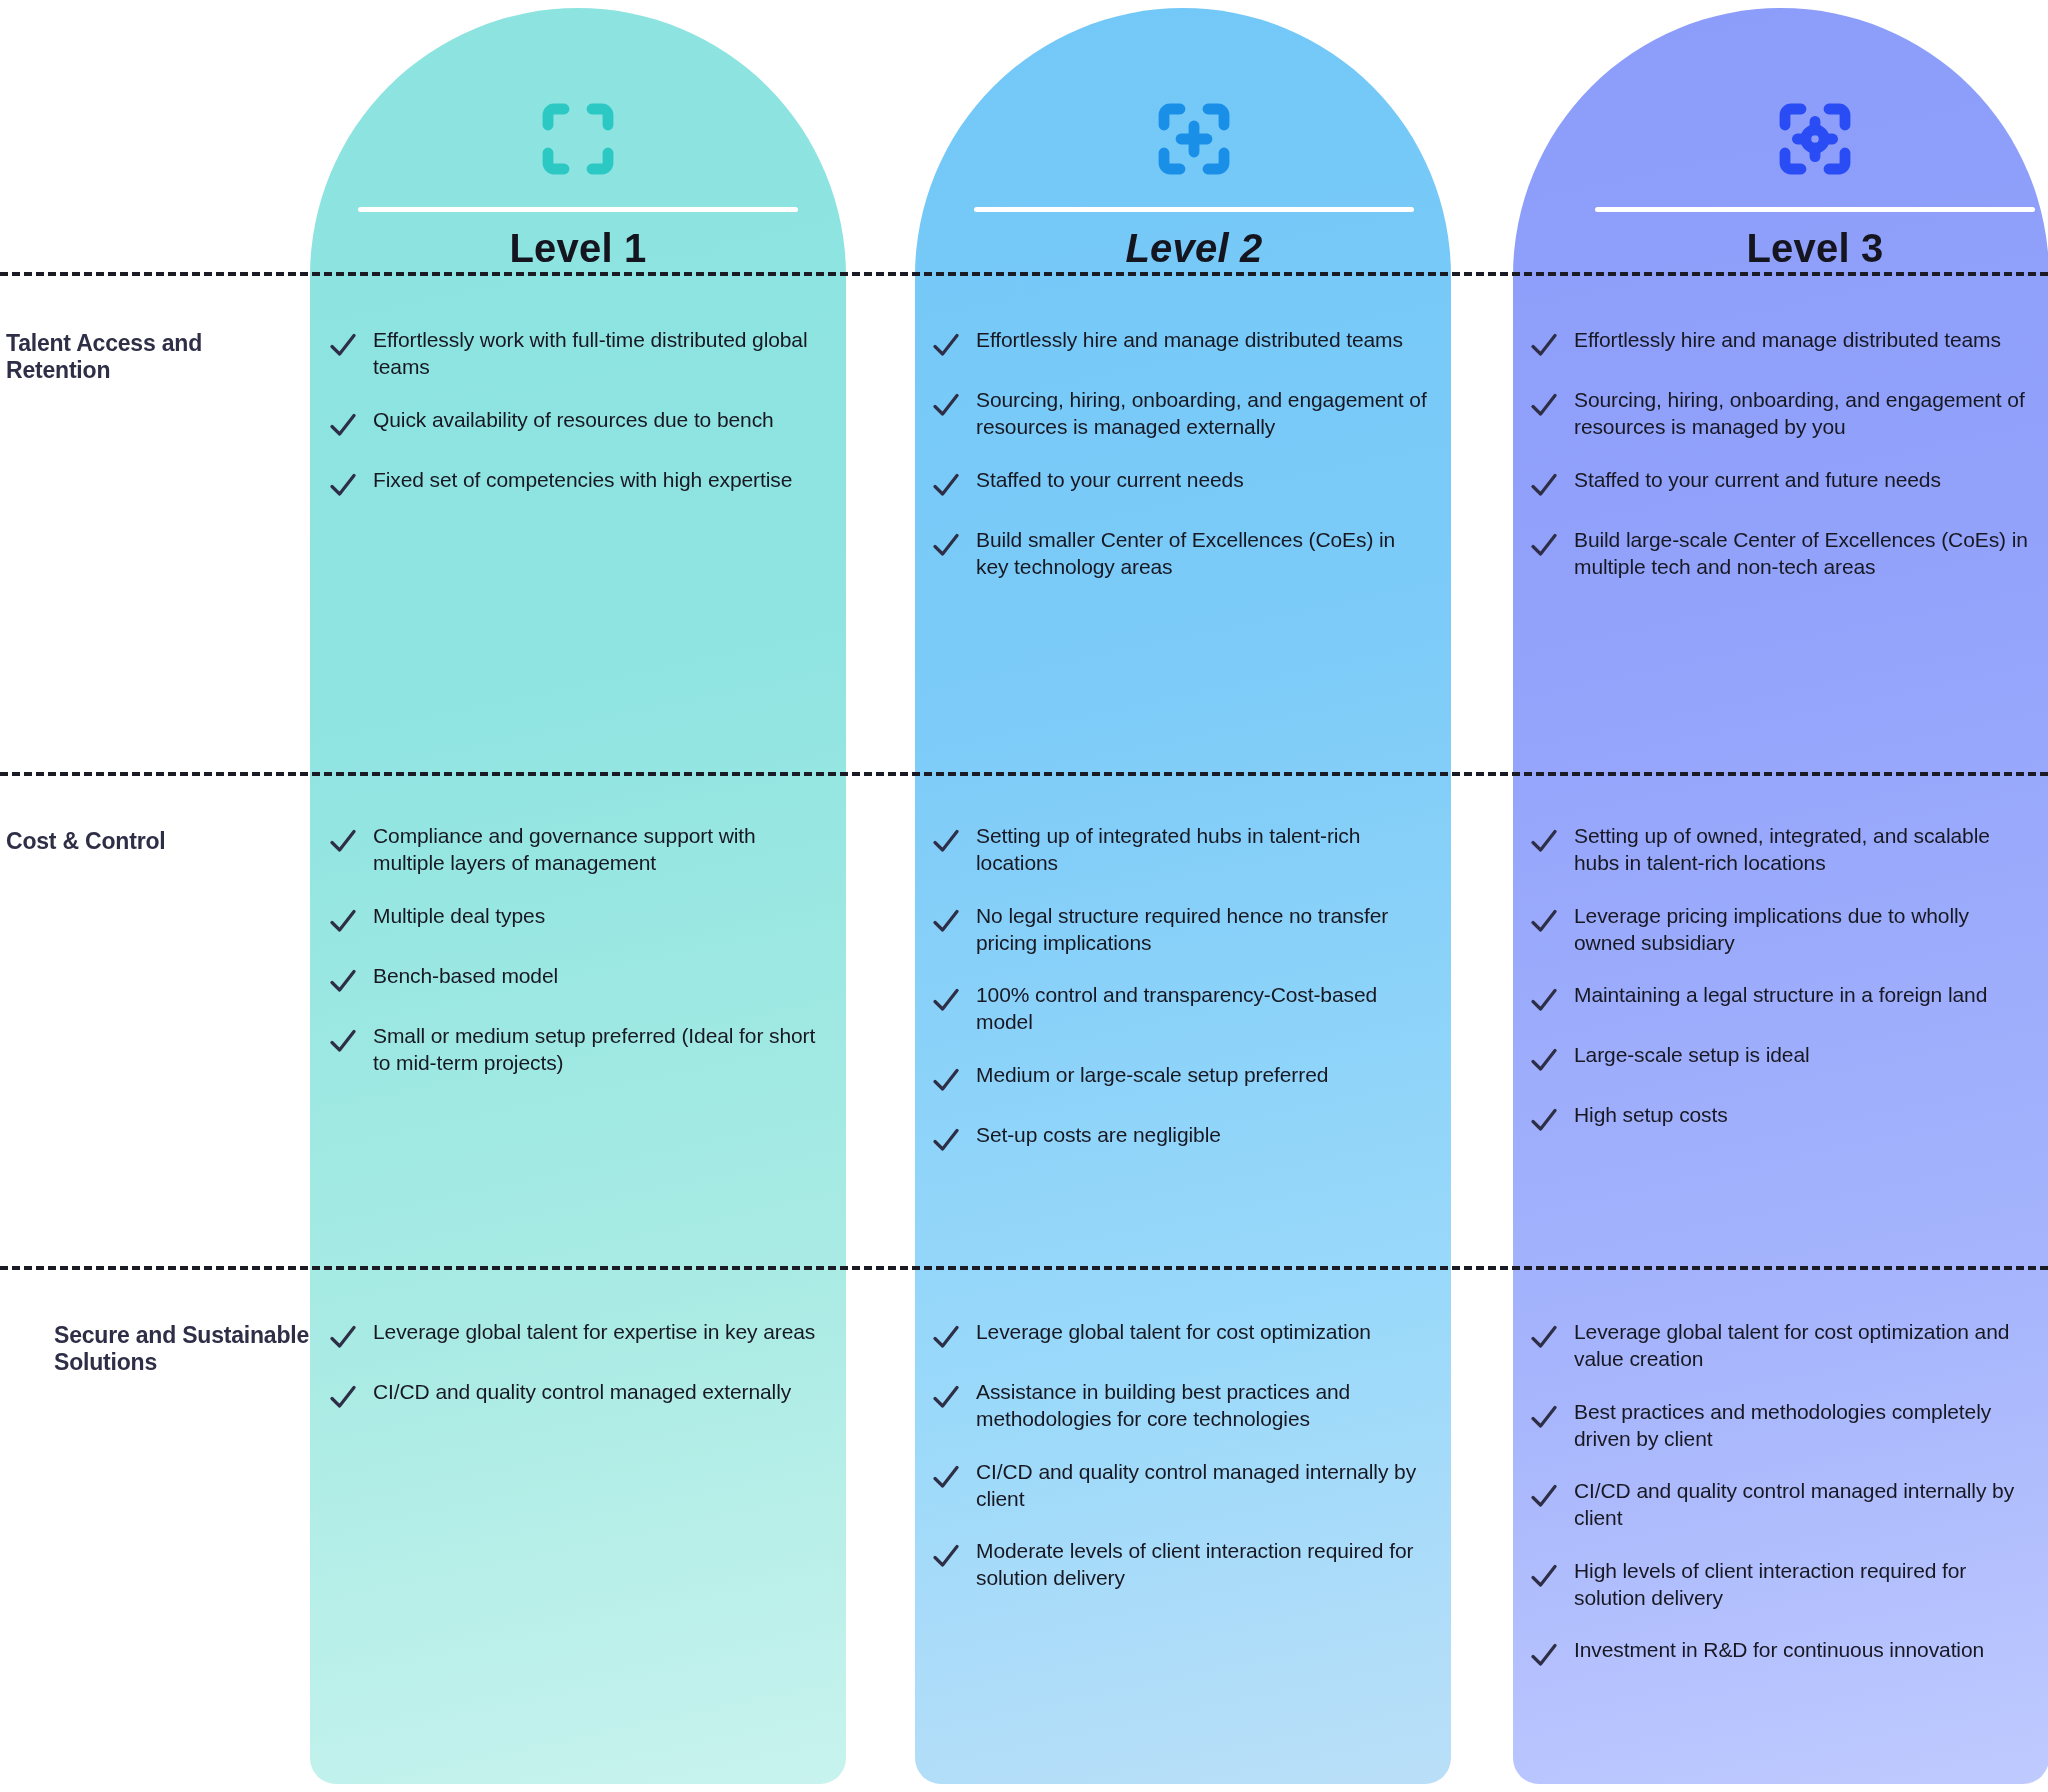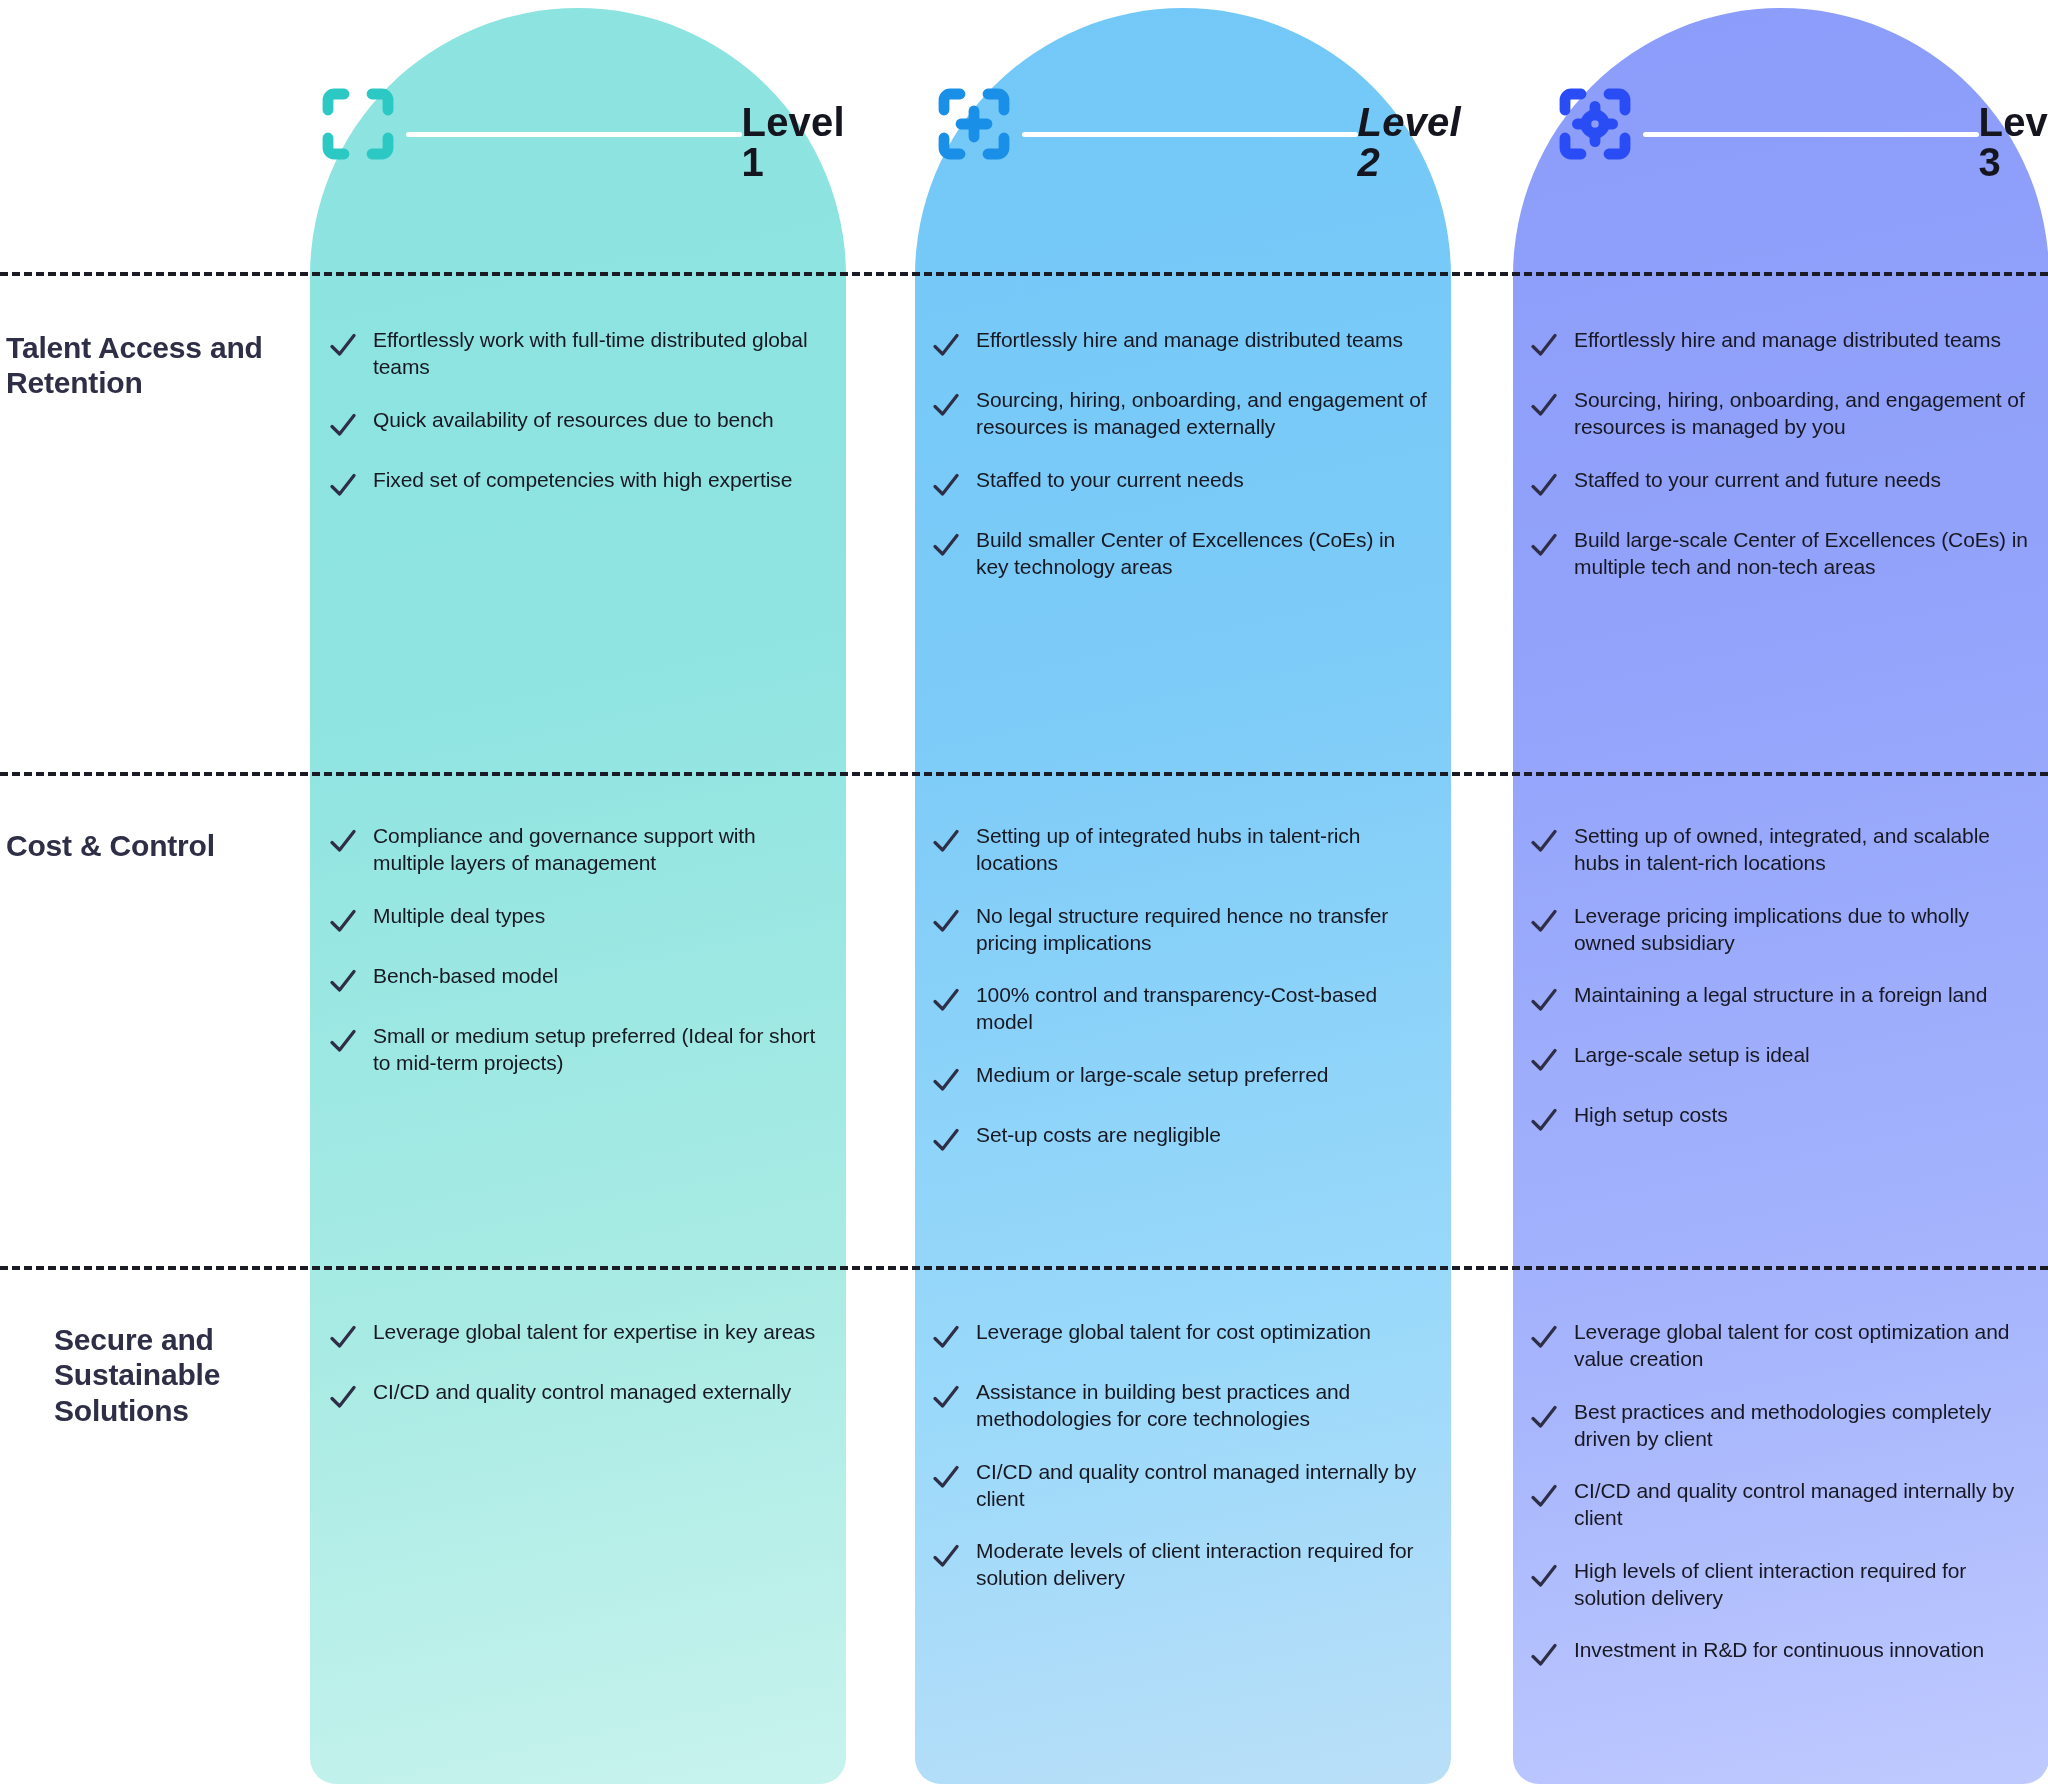--- a/index.html
+++ b/index.html
@@ -43,21 +43,21 @@
   .pillar-2 { left: 915px;  background: linear-gradient(168deg, #72c8f7 0%, #7ccbf8 38%, #9ad9fa 74%, #badff8 100%); }
   .pillar-3 { left: 1513px; background: linear-gradient(168deg, #8b9cfa 0%, #93a3fb 36%, #a5b4fc 72%, #bfcaff 100%); }
 
   
   .pillar-head {
     position: absolute;
     top: 0;
     width: 536px;
     height: 268px;
     display: flex;
-    flex-direction: row;
+    flex-direction: column;
     align-items: center;
     justify-content: flex-end;
     pointer-events: none;
   }
   .head-1 { left: 310px; }
   .head-2 { left: 926px; font-style: italic; }
   .head-3 { left: 1547px; }
 
   .head-icon {
     width: 96px;
@@ -90,21 +90,21 @@
   }
   .divider.d1 { top: 272px; }
   .divider.d2 { top: 772px; }
   .divider.d3 { top: 1266px; }
 
   
   .row-label {
     position: absolute;
     left: 6px;
     width: 290px;
-    font-size: 30px;
+    font-size: 23px;
     font-weight: bold;
     line-height: 1.18;
     color: #2e2e47;
     letter-spacing: -0.2px;
   }
   .row-label.r1 { top: 330px; }
   .row-label.r2 { top: 828px; }
   .row-label.r3 { top: 1322px; margin-left: 48px; }
 
   

